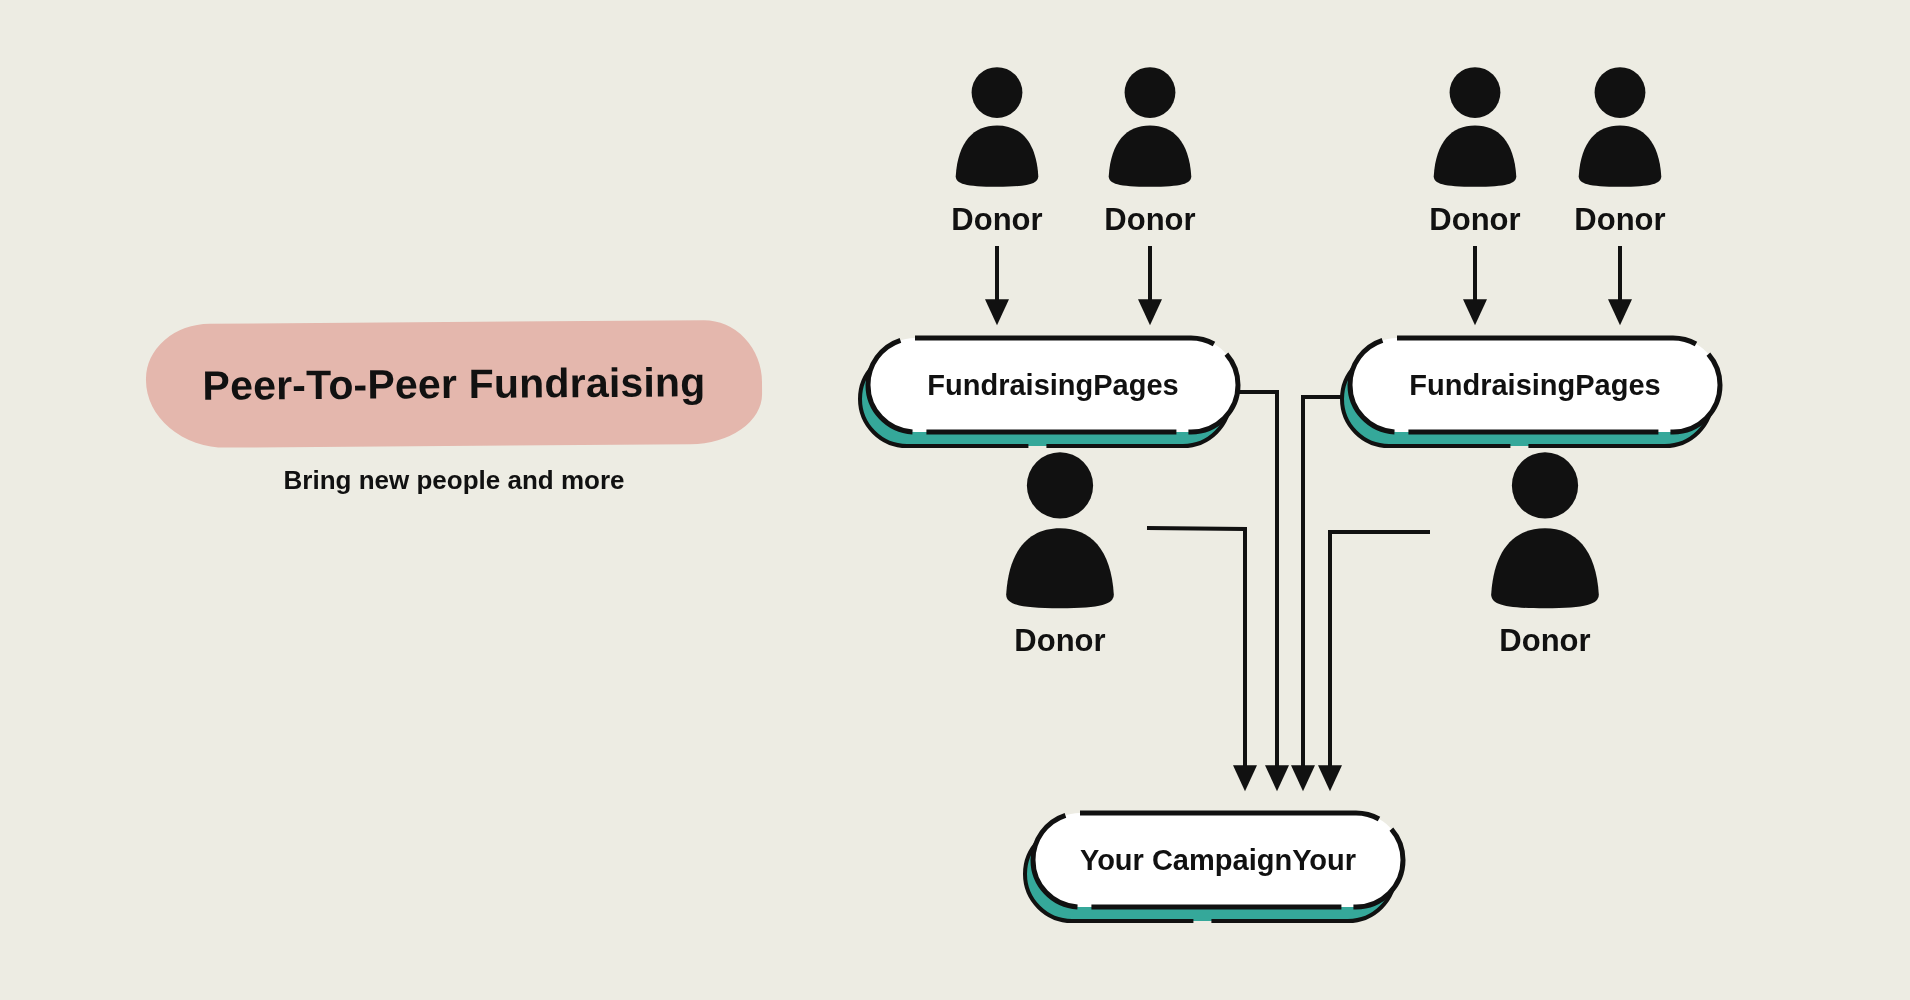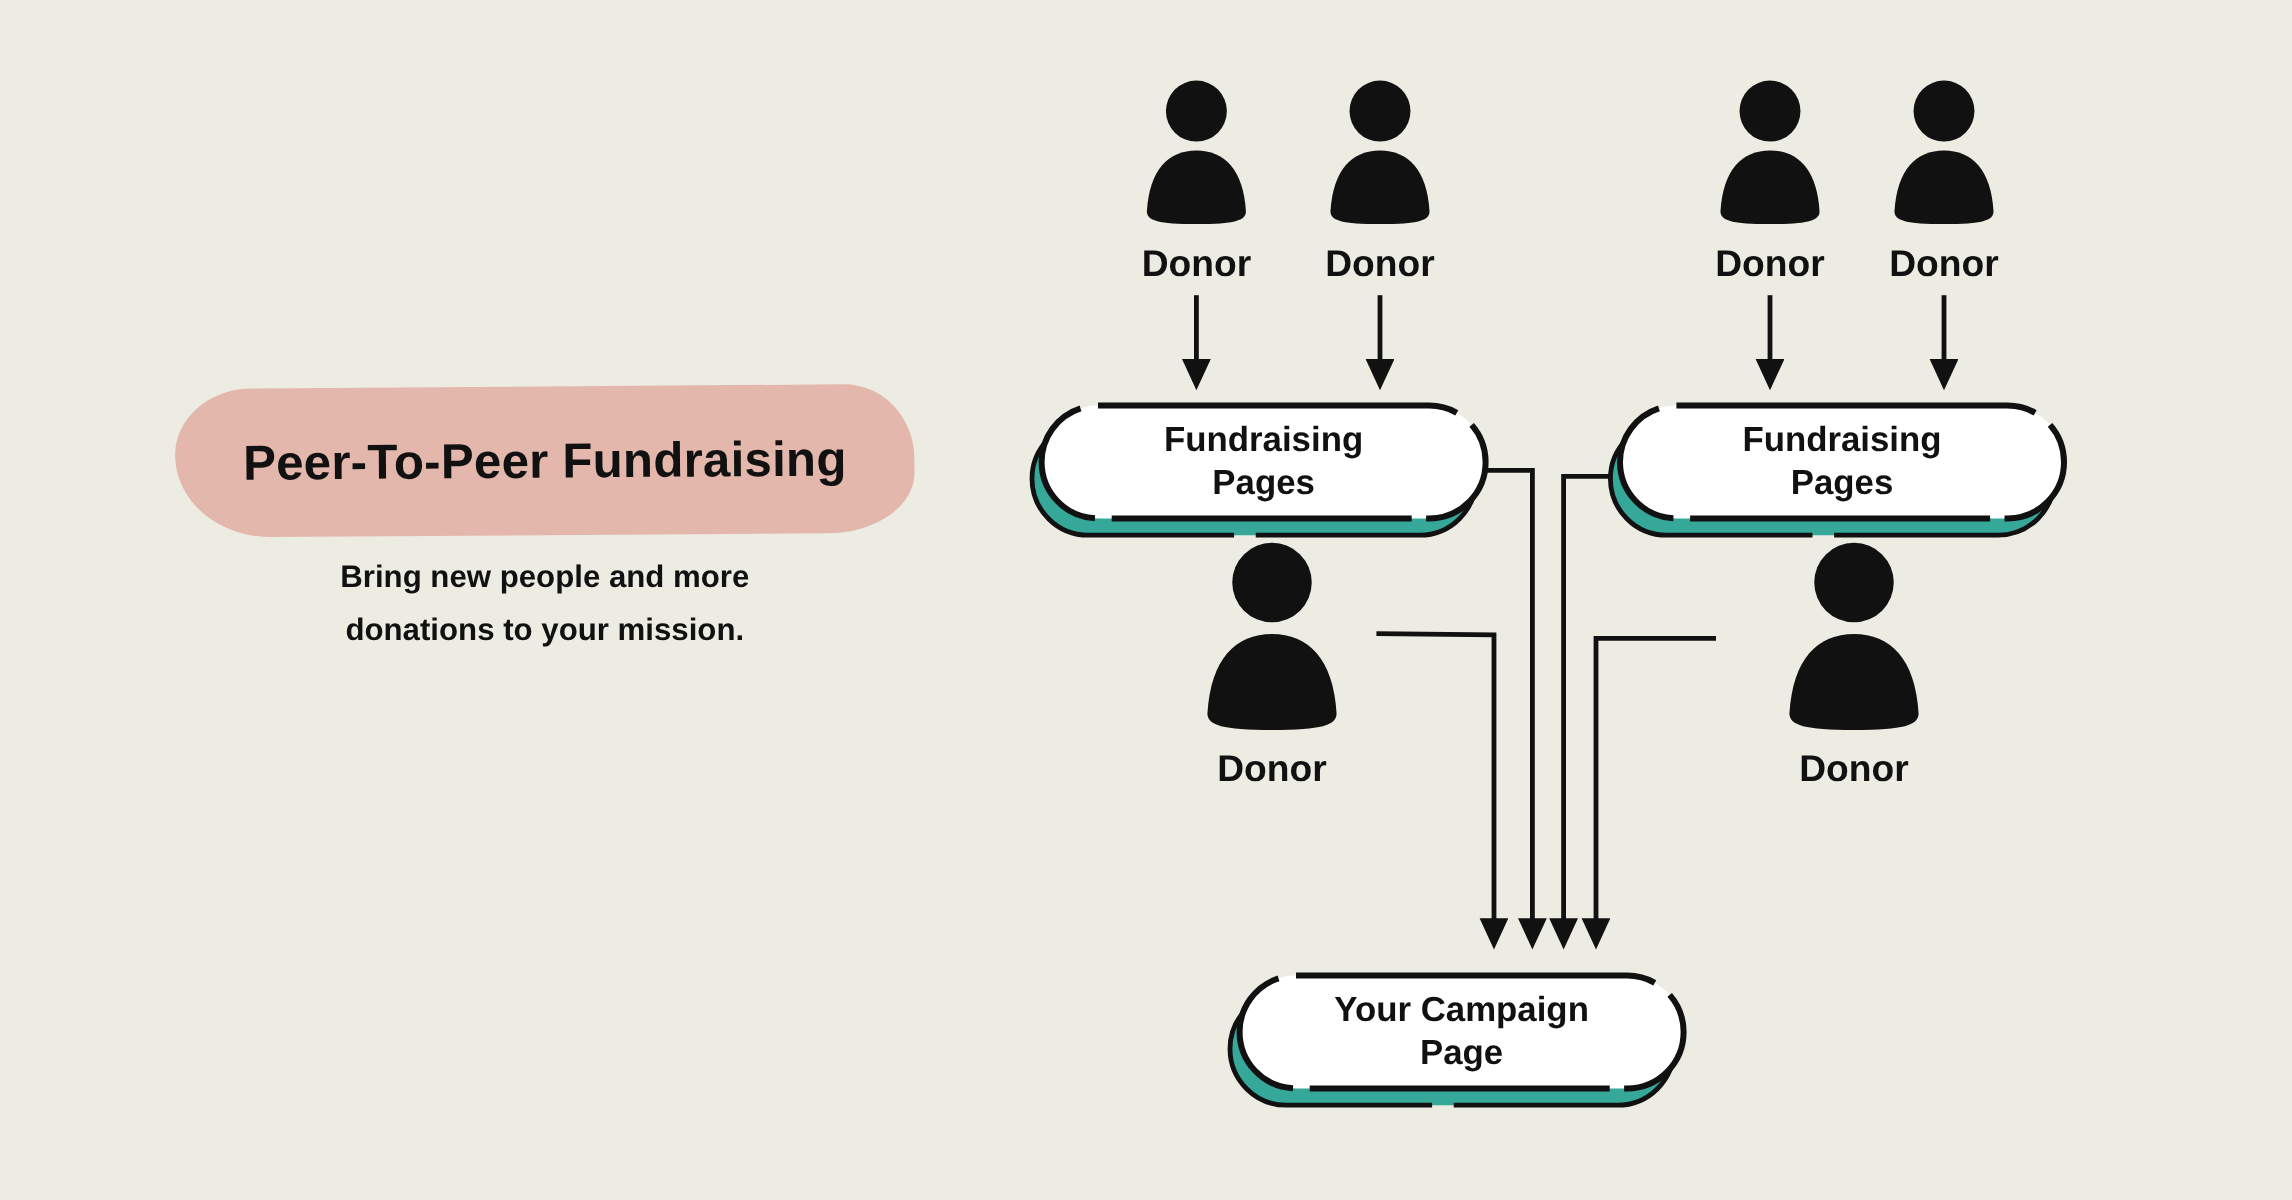--- a/index.html
+++ b/index.html
@@ -45,35 +45,34 @@
   .wires{position:absolute;left:0;top:0;width:1910px;height:1000px;pointer-events:none;}
   .wires line,.wires polyline{stroke:var(--ink);stroke-width:4;fill:none;}
   .wires .ah{fill:var(--ink);}
 
   
   .pill-box{position:absolute;width:392px;height:124px;}
   .pill-back{fill:var(--teal);stroke:var(--ink);stroke-width:4;stroke-dasharray:560 18 1200;}
   .pill-front{fill:var(--box_fill);stroke:var(--ink);stroke-width:5;stroke-dasharray:300 16 110 12 250 14 130 15;}
   .pill-label{
     position:absolute;left:12px;top:5px;width:370px;height:94px;
-    display:flex;flex-direction:column;align-items:center;justify-content:center;
+    display:flex;align-items:center;justify-content:center;
     font-size:29px;font-weight:700;line-height:36px;text-align:center;
   }
 </style>
 </head>
 <body>
 
 <div class="canvas">
 
   <div class="blob">
     <h1 class="title">Peer-To-Peer Fundraising</h1>
   </div>
   <p class="subtitle">
     <span>Bring new people and more</span><br>
-    <span>donations to your mission.</span>
   </p>
 
   <svg class="wires" viewBox="0 0 1910 1000">
     <defs>
       <marker id="ah" class="ah" markerWidth="7" markerHeight="7" refX="5.2" refY="3" orient="auto" markerUnits="strokeWidth">
         <path d="M0,0 L6.5,3 L0,6 Z" fill="#111111"></path>
       </marker>
     </defs>
 
     <line x1="997" y1="246" x2="997" y2="320" marker-end="url(#ah)"></line>
@@ -152,17 +151,17 @@
     <div class="donor-label">Donor</div>
   </div>
 
   <div class="pill-box" style="left:1021px;top:808px;">
     <svg width="392" height="124" viewBox="0 0 392 124">
       <rect class="pill-back" x="4" y="19" width="370" height="94" rx="47"></rect>
       <rect class="pill-front" x="12" y="5" width="370" height="94" rx="47"></rect>
     </svg>
     <div class="pill-label">
       <span>Your Campaign</span>
-      <span>Page</span>
+      <span>Your</span>
     </div>
   </div>
 
 </div>
 
 </body></html>

